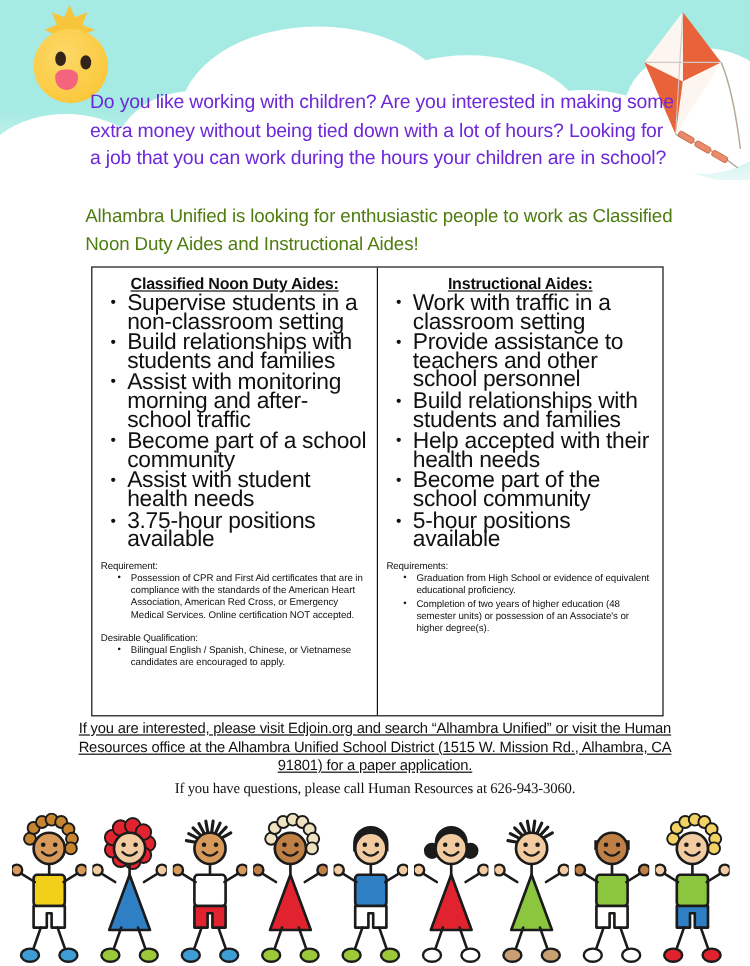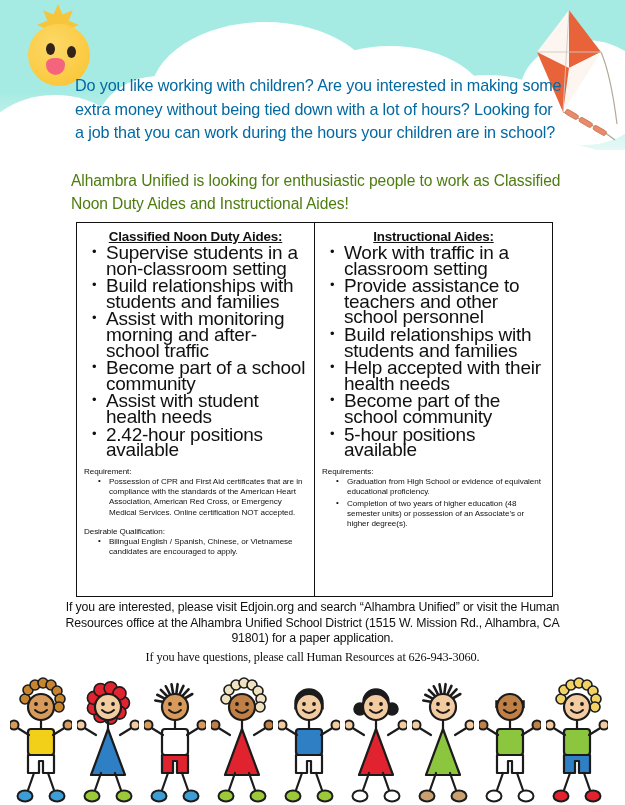--- a/index.html
+++ b/index.html
@@ -35,21 +35,21 @@
     transform-origin:50% 100%;
   }
   .eye{position:absolute;width:9px;height:12px;border-radius:50%;background:#33241a;}
   .mouth{position:absolute;width:19px;height:17px;background:#f4647c;
          border-radius:50% 50% 60% 60%/ 40% 40% 70% 70%;}
 
   
   .kite{position:absolute;left:515px;top:6px;width:110px;height:135px;}
   .intro{
     position:absolute;left:75px;top:74px;width:487px;
-    font-size:16.2px;line-height:23.5px;color:#0369a1;letter-spacing:-0.15px;
+    font-size:16.2px;line-height:23.5px;color:#6d28d9;letter-spacing:-0.15px;
   }
   .lead{
     position:absolute;left:71px;top:170px;width:498px;
     font-size:15.6px;line-height:22.5px;color:#4d7c0f;letter-spacing:-0.1px;
   }
 
   
   .tbl{
     position:absolute;left:76px;top:222px;width:477px;height:375px;
     border:1.6px solid #111;display:flex;background:transparent;box-sizing:border-box;
@@ -73,21 +73,21 @@
   ul.small{margin:0;padding:0 0 0 27px;list-style:none;}
   ul.small li{
     position:relative;font-size:8.1px;line-height:10.3px;margin-bottom:1.5px;
     letter-spacing:-0.05px;
   }
   ul.small li:before{content:"•";position:absolute;left:-11px;top:-0.5px;font-size:8px;}
 
   
   .foot1{
     position:absolute;left:60px;top:600px;width:505px;text-align:center;
-    font-size:12.3px;line-height:15.6px;letter-spacing:-0.15px;
+    font-size:12.3px;line-height:15.6px;letter-spacing:-0.15px;text-decoration:underline;
   }
   .foot2{
     position:absolute;left:60px;top:650px;width:505px;text-align:center;
     font-size:12.3px;line-height:15.6px;letter-spacing:-0.15px;font-family:Liberation Serif, serif;
   }
 
   
   .kids{position:absolute;left:0;top:672px;width:625px;height:133px;}
   .kid{position:absolute;bottom:0;}
   .kid svg{display:block;}
@@ -149,21 +149,21 @@
   <div class="tbl">
 
     <div class="col col-left">
       <div class="colhead">Classified Noon Duty Aides:</div>
       <ul class="big">
         <li>Supervise students in a non-classroom setting</li>
         <li>Build relationships with students and families</li>
         <li>Assist with monitoring morning and after-school traffic</li>
         <li>Become part of a school community</li>
         <li>Assist with student health needs</li>
-        <li>2.42-hour positions available</li>
+        <li>3.75-hour positions available</li>
       </ul>
       <div class="subhead">Requirement:</div>
       <ul class="small">
         <li>Possession of CPR and First Aid certificates that are in compliance with the standards of the American Heart Association, American Red Cross, or Emergency Medical Services. Online certification NOT accepted.</li>
       </ul>
       <div class="subhead">Desirable Qualification:</div>
       <ul class="small">
         <li>Bilingual English / Spanish, Chinese, or Vietnamese candidates are encouraged to apply.</li>
       </ul>
     </div>

